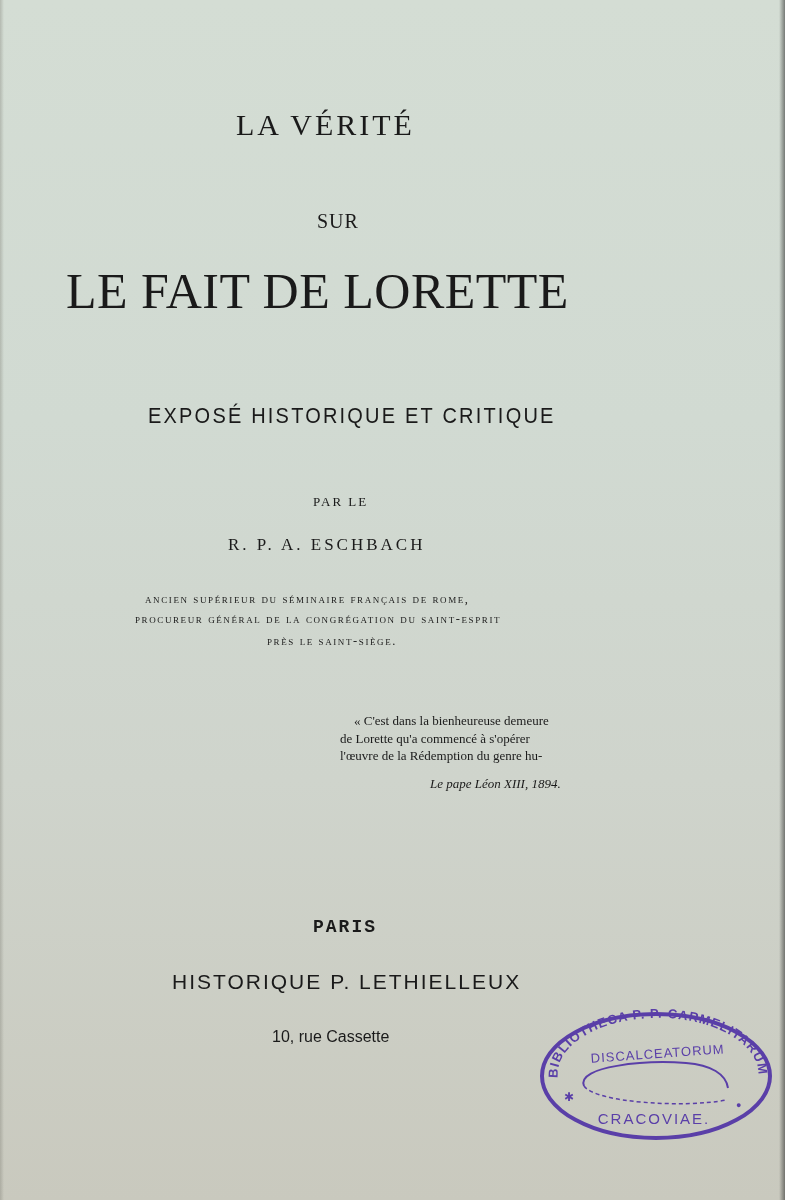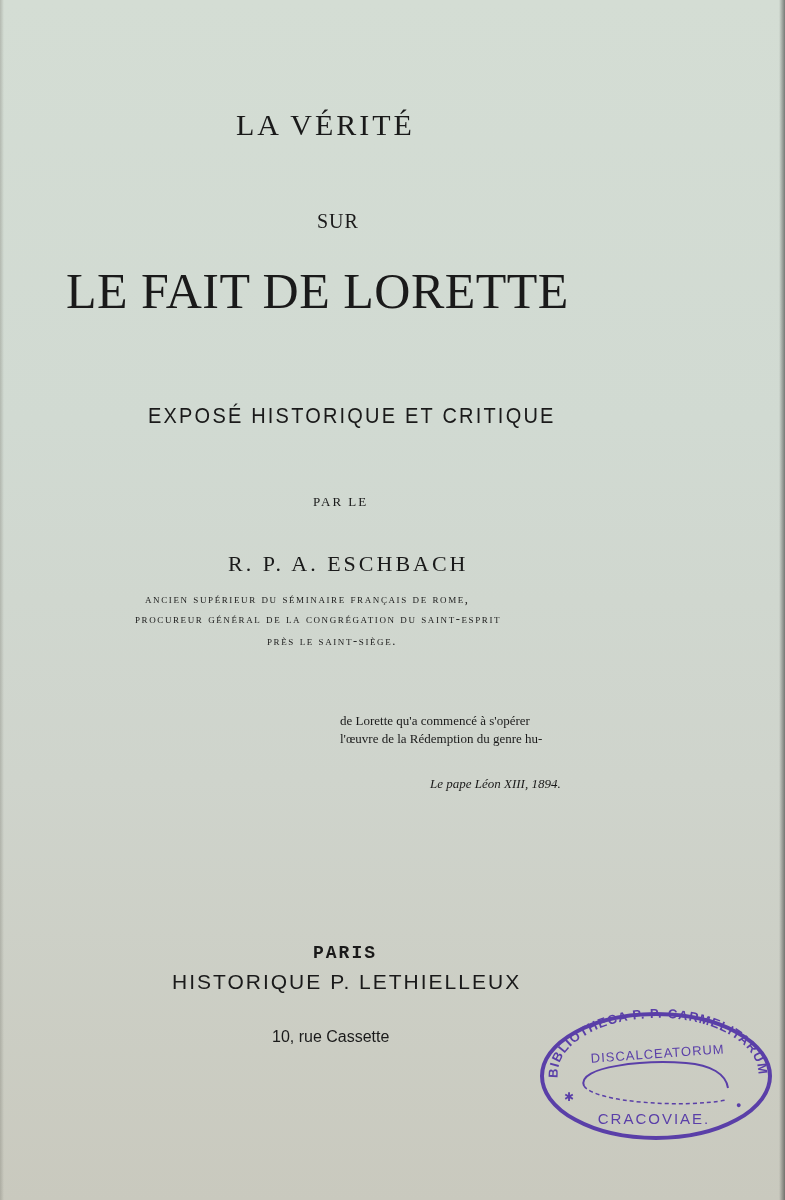--- a/index.html
+++ b/index.html
@@ -17,32 +17,32 @@
       position: absolute; left: 0; top: 0; width: 4px; height: 1200px;
       background: linear-gradient(90deg, rgba(120,120,110,0.35) 0%, rgba(0,0,0,0) 100%);
     }
     .abs { position: absolute; white-space: nowrap; }
 
     .t-verite { top: 108px; left: 236px; font-size: 30px; letter-spacing: 3px; font-family: "Liberation Serif", serif; }
     .t-sur { top: 190px; left: 317px; font-size: 20px; letter-spacing: 1px; margin-top: 20px; }
     .t-main { top: 262px; left: 66px; font-size: 50px; letter-spacing: 0.5px; font-family: "Liberation Serif", serif; }
     .t-expose { top: 403px; left: 148px; font-size: 20px; letter-spacing: 2.2px; font-family: "Liberation Sans", sans-serif; font-weight: normal; transform: scaleY(1.1); transform-origin: left top; }
     .t-parle { top: 494px; left: 313px; font-size: 13px; letter-spacing: 2px; }
-    .t-author { top: 551px; left: 228px; font-size: 22px; letter-spacing: 3px; font-family: "Liberation Serif", serif; }
+    .t-author { top: 535px; left: 228px; font-size: 17px; letter-spacing: 3px; font-family: "Liberation Serif", serif; }
     .t-desc { font-size: 12.5px; letter-spacing: 1.6px; font-variant: small-caps; text-transform: lowercase; }
     .t-desc1 { top: 592px; left: 145px; }
     .t-desc2 { top: 612px; left: 108px; margin-left: 27px; }
     .t-desc3 { top: 634px; left: 267px; }
 
     .quote { position: absolute; left: 340px; top: 712px; width: 252px; font-size: 13px; line-height: 17.5px; text-align: justify; }
     .quote-line { display: block; white-space: nowrap; }
     .q1 { padding-left: 14px; }
     .attrib { position: absolute; left: 430px; top: 776px; font-size: 13px; font-style: italic; white-space: nowrap; }
 
-    .t-paris { top: 943px; left: 313px; font-size: 18px; letter-spacing: 2px; font-family: "Liberation Mono", monospace; font-weight: bold; }
+    .t-paris { top: 917px; left: 313px; font-size: 18px; letter-spacing: 2px; font-family: "Liberation Mono", monospace; font-weight: bold; }
     .t-librairie { top: 970px; left: 172px; font-size: 21px; letter-spacing: 2px; font-family: "Liberation Sans", sans-serif; }
     .t-address { top: 1028px; left: 272px; font-size: 16px; font-family: "Liberation Sans", sans-serif; }
 
     .stamp { position: absolute; left: 536px; top: 1008px; width: 240px; height: 136px; }
     .stamp svg { display: block; }
   </style>
 </head>
 <body>
 
 <div class="edge-left"></div>
@@ -52,20 +52,21 @@
 <div class="abs t-sur">SUR</div>
 <div class="abs t-main">LE FAIT DE LORETTE</div>
 <div class="abs t-expose">EXPOSÉ HISTORIQUE ET CRITIQUE</div>
 <div class="abs t-parle">PAR LE</div>
 <div class="abs t-author">R. P. A. ESCHBACH</div>
 <div class="abs t-desc t-desc1">ANCIEN SUPÉRIEUR DU SÉMINAIRE FRANÇAIS DE ROME,</div>
 <div class="abs t-desc t-desc2">PROCUREUR GÉNÉRAL DE LA CONGRÉGATION DU SAINT-ESPRIT</div>
 <div class="abs t-desc t-desc3">PRÈS LE SAINT-SIÈGE.</div>
 
 <div class="quote">
+  <span class="quote-line q1">« C'est dans la bienheureuse demeure</span>
   <span class="quote-line">de Lorette qu'a commencé à s'opérer</span>
   <span class="quote-line">l'œuvre de la Rédemption du genre hu-</span>
 </div>
 <div class="attrib">Le pape Léon XIII, 1894.</div>
 
 <div class="abs t-paris">PARIS</div>
 <div class="abs t-librairie">HISTORIQUE P. LETHIELLEUX</div>
 <div class="abs t-address">10, rue Cassette</div>
 
 <div class="stamp">

